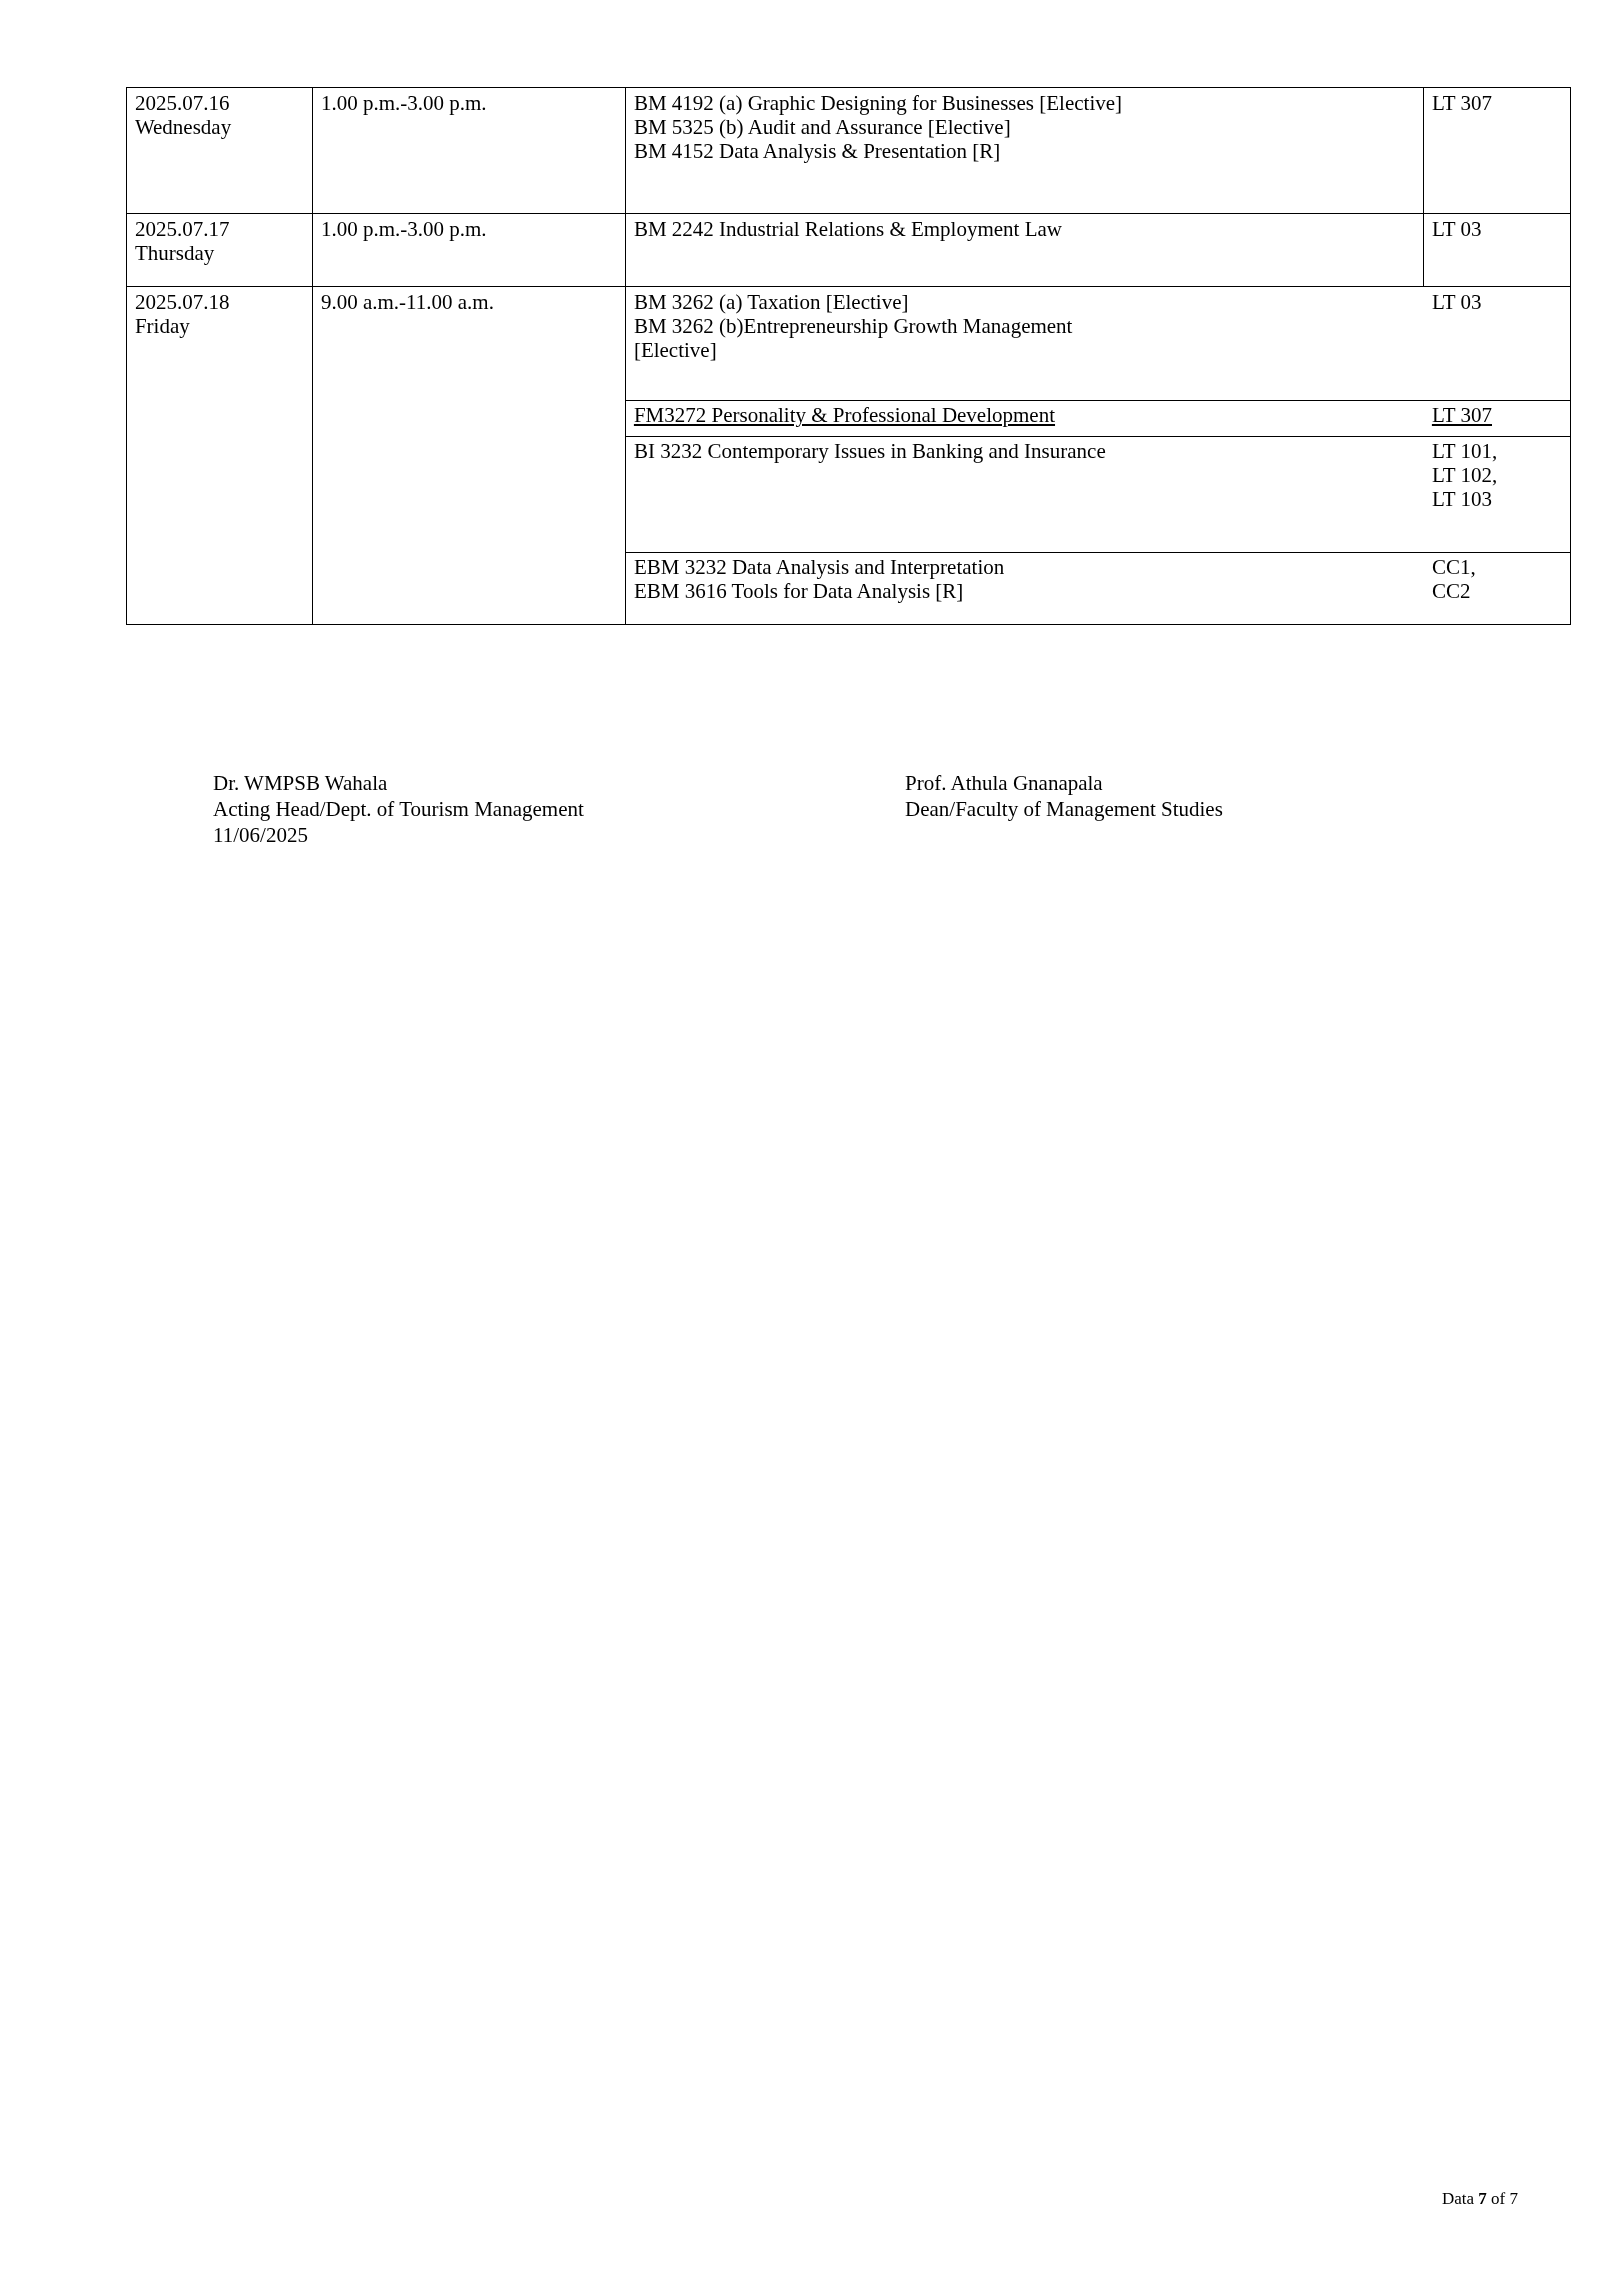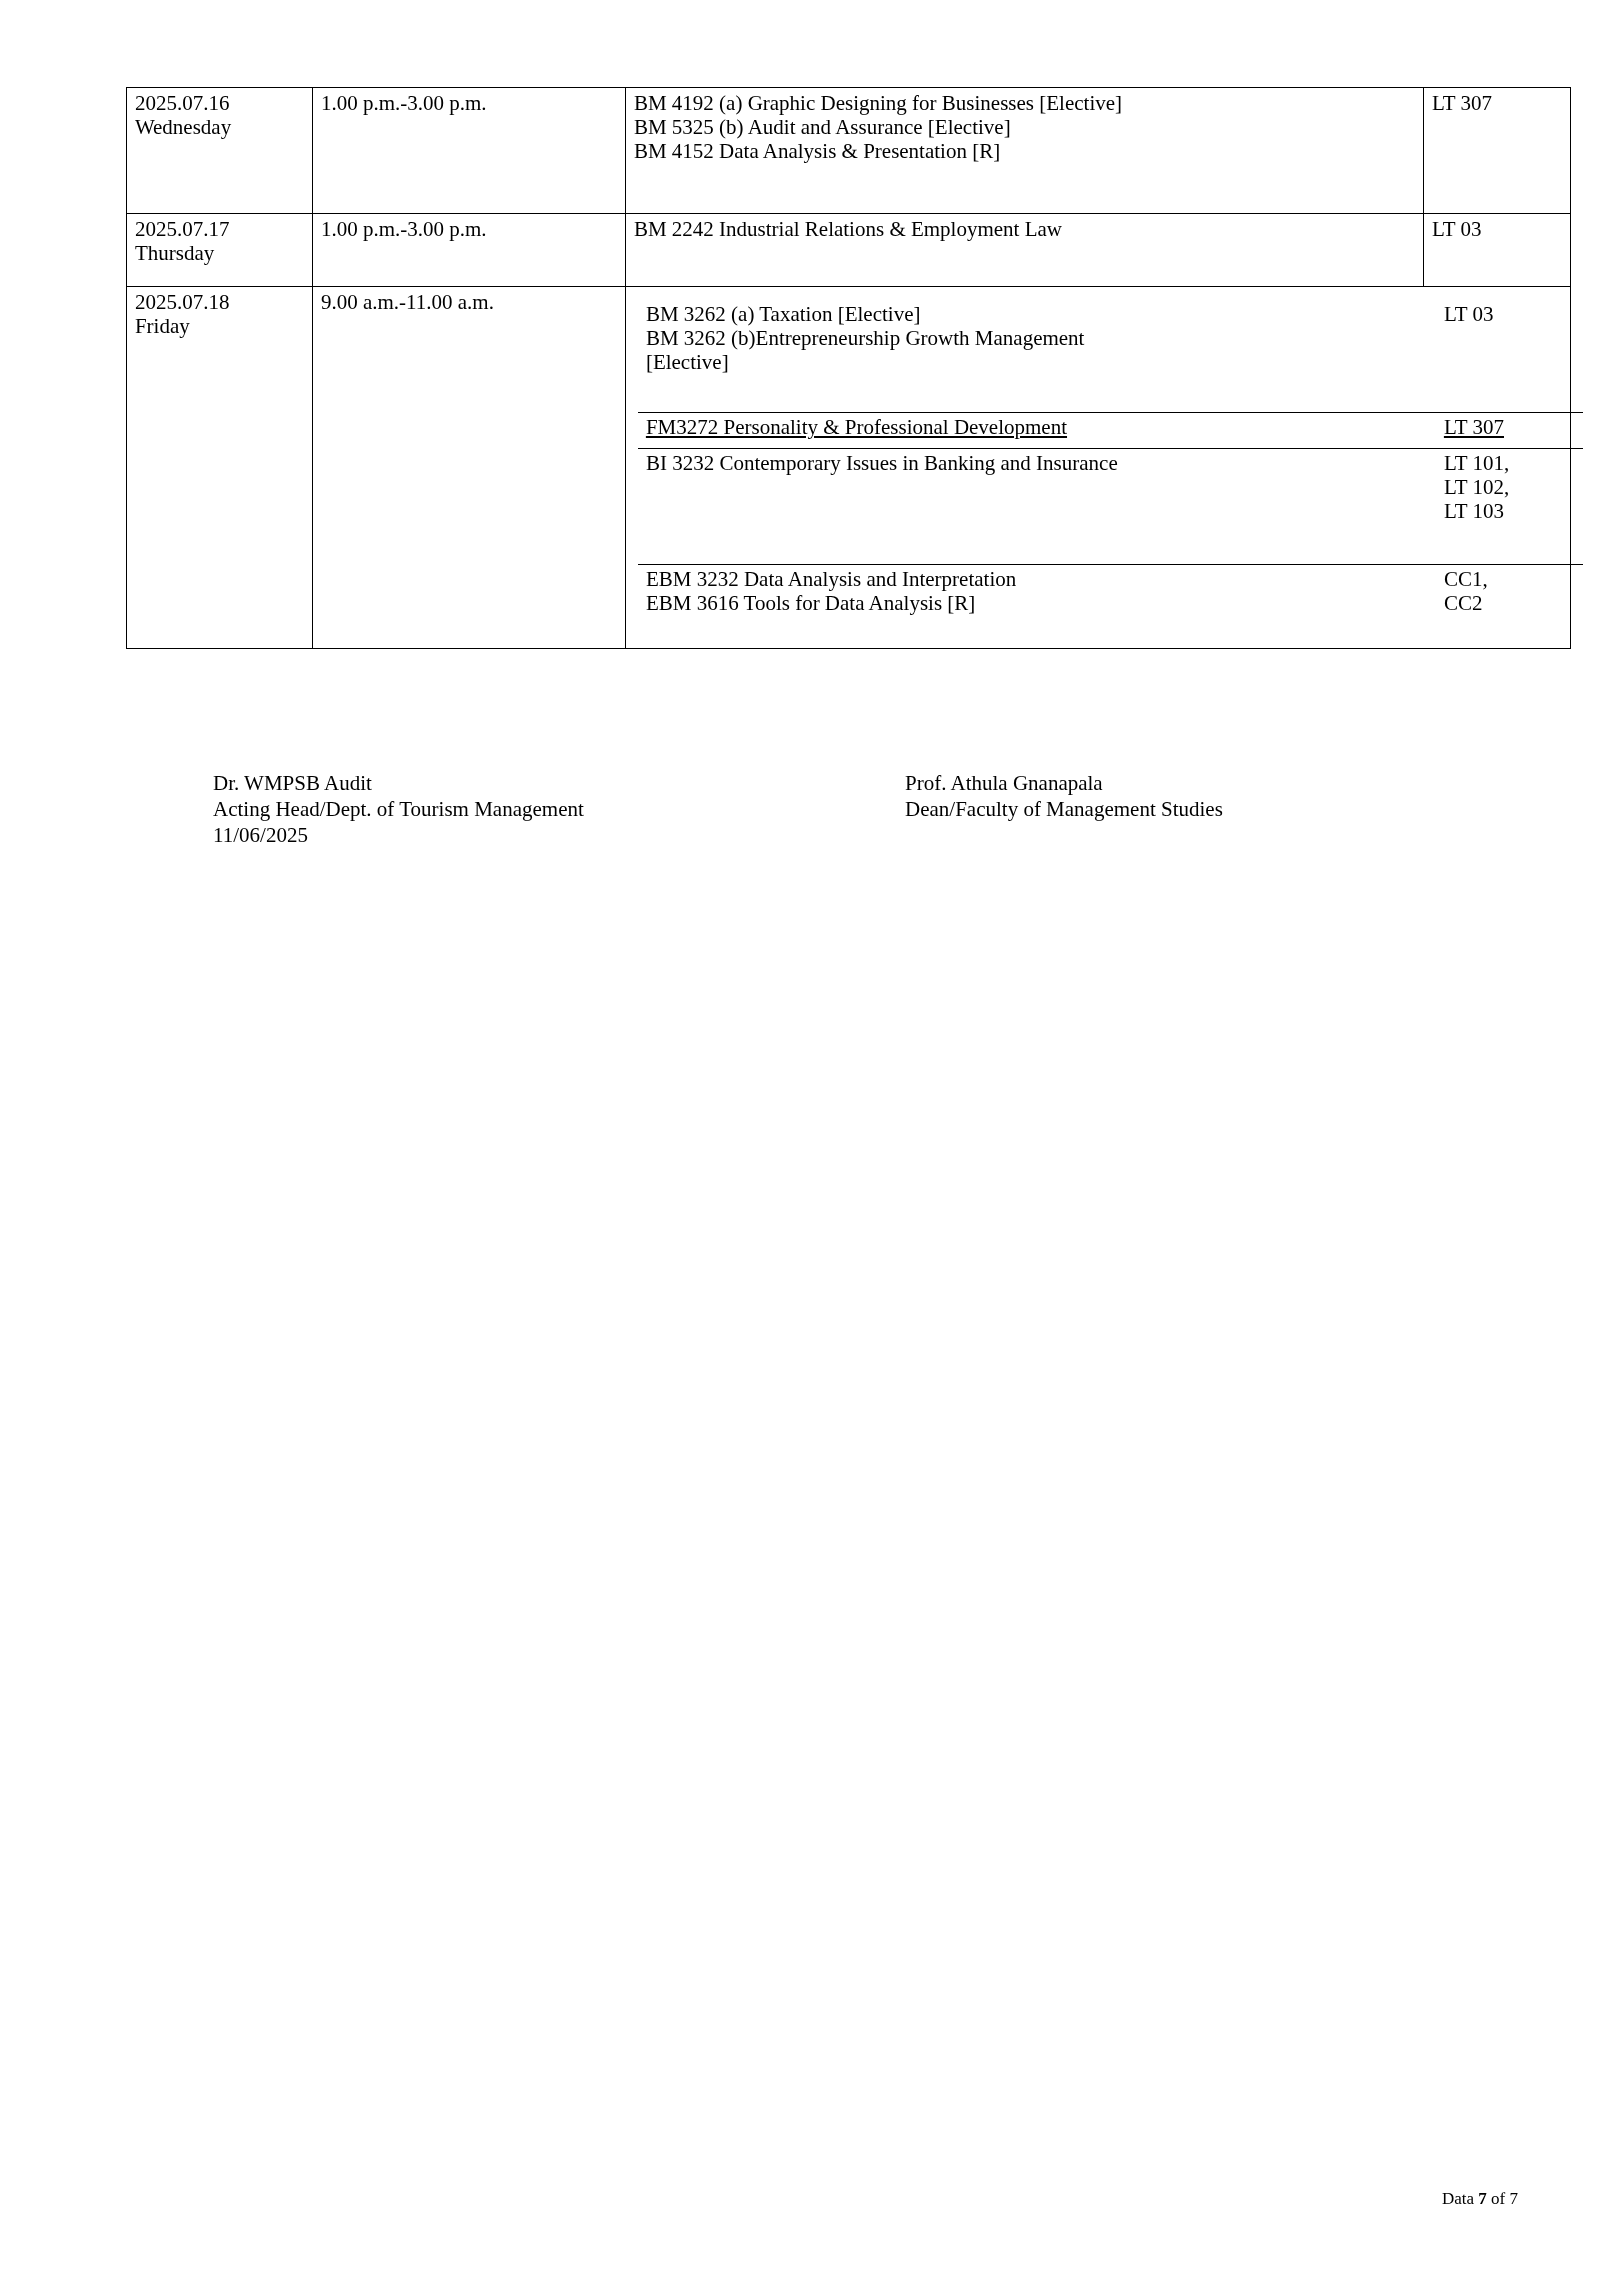--- a/index.html
+++ b/index.html
@@ -58,21 +58,21 @@
     border: 0;
     border-bottom: 1.3px solid #000000;
     padding: 2.6px 6.5px 2.6px 7.9px;
     vertical-align: top;
     font-size: 21px;
     line-height: 24px;
   }
   table.subtable tr:last-child td { border-bottom: 0; }
   td.sub-course { width: 798px; border-right: 1.3px solid #000000; }
   td.sub-venue  { width: 147px; }
-  td.nopad { padding: 12px !important; }
+  td.nopad { padding: 0 !important; }
 
   
   .h-band-1 { height: 113px; }
   .h-band-2 { height: 36px; text-decoration: underline; }
   .h-band-3 { height: 116px; }
   .h-band-4 { height: 72px; }
 
   .row-wed  { height: 126px; }
   .row-thu  { height: 73px; }
 
@@ -211,21 +211,21 @@
             </table>
           </td>
         </tr>
 
       </tbody>
     </table>
   </div>
 
   <div class="signature-block">
     <div class="sig-col sig-left">
-      <span class="sig-line">Dr. WMPSB Audit</span>
+      <span class="sig-line">Dr. WMPSB Wahala</span>
       <span class="sig-line">Acting Head/Dept. of Tourism Management</span>
       <span class="sig-line">11/06/2025</span>
     </div><div class="sig-col sig-right">
       <span class="sig-line">Prof. Athula Gnanapala</span>
       <span class="sig-line">Dean/Faculty of Management Studies</span>
     </div>
   </div>
 
   <div class="page-footer"><span>Data </span><b>7</b><span> of </span><span>7</span></div>
 

